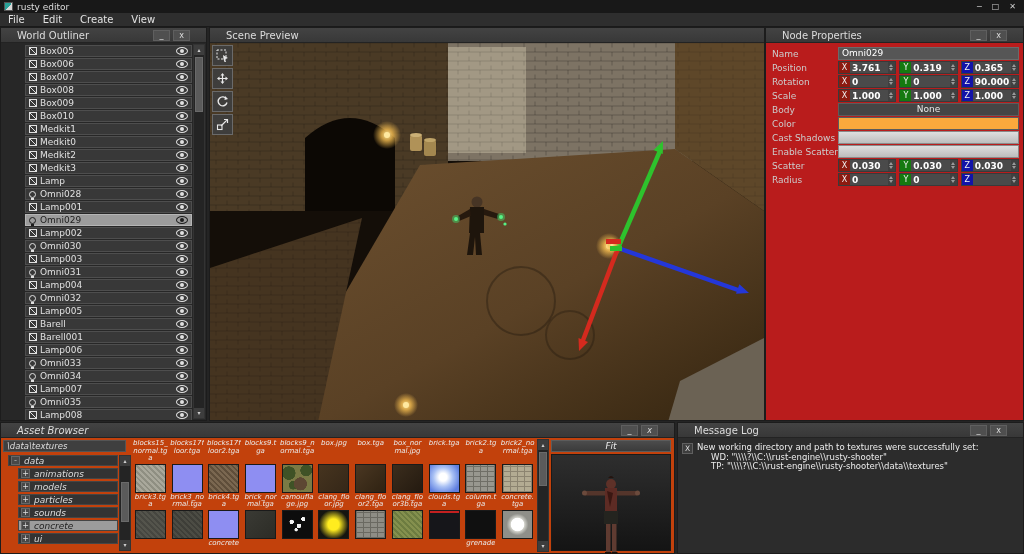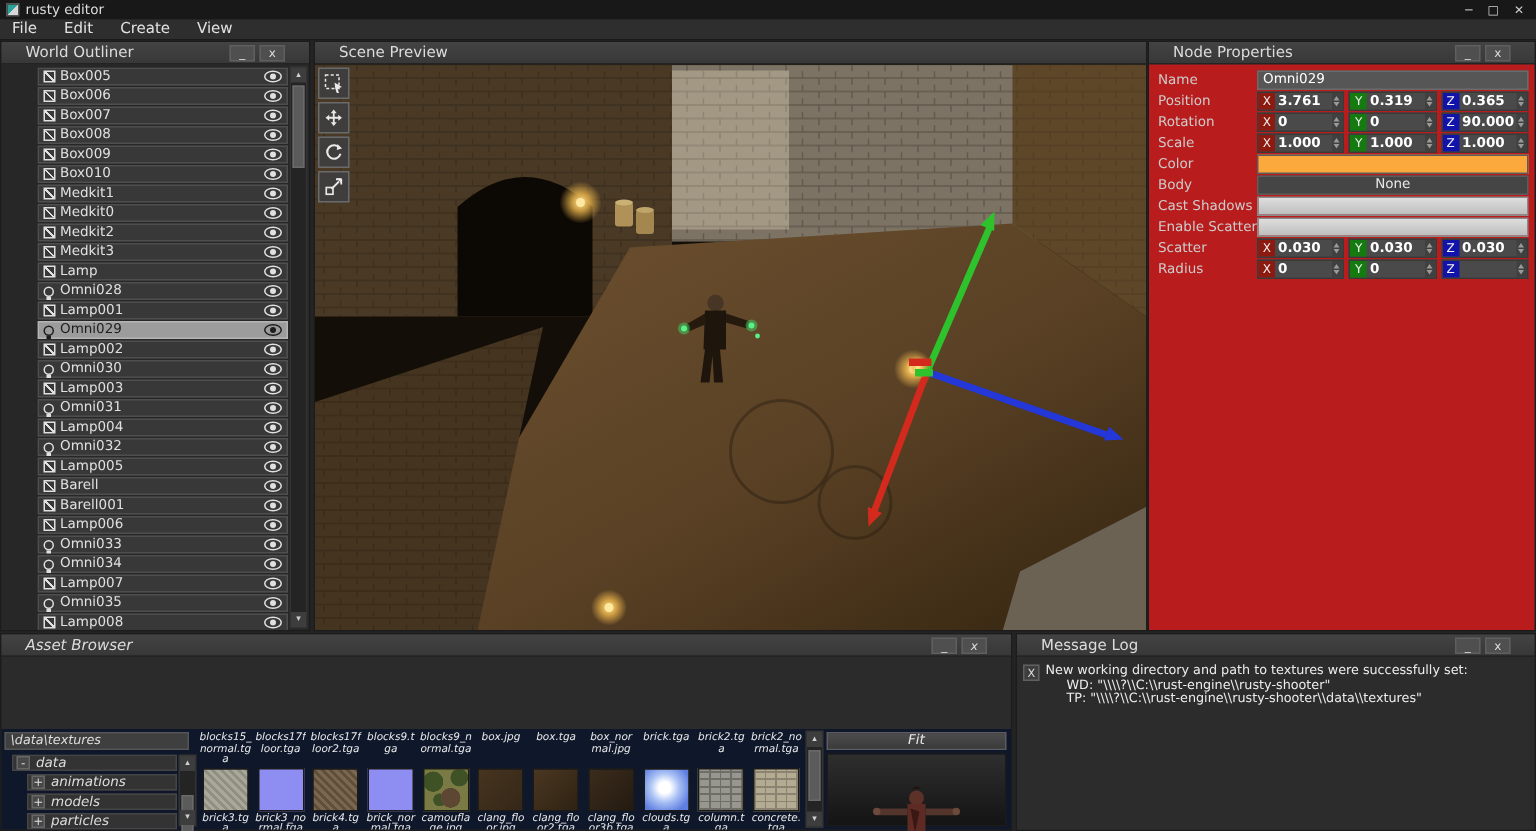--- a/index.html
+++ b/index.html
@@ -469,29 +469,29 @@
                 <span class="spin"></span>
               </div>
             <div class="field">
                 <span class="tag tag-z" style="background: rgb(18, 19, 168);">Z</span>
                 <span class="fval">1.000</span>
                 <span class="spin"></span>
               </div>
           </div>
         </div>
         <div class="prow">
+          <span class="plabel">Body</span>
+          <div class="pfields">
+              <div class="wide bodybtn">None</div>
+            </div>
+        </div>
+        <div class="prow">
           <span class="plabel">Color</span>
           <div class="pfields">
               <div class="wide swatch" style="background: rgb(251, 169, 60);"></div>
-            </div>
-        </div>
-        <div class="prow">
-          <span class="plabel">Body</span>
-          <div class="pfields">
-              <div class="wide bodybtn">None</div>
             </div>
         </div>
         <div class="prow">
           <span class="plabel">Cast Shadows</span>
           <div class="pfields">
               <div class="wide checkbar"></div>
             </div>
         </div>
         <div class="prow">
           <span class="plabel">Enable Scatter</span>
@@ -544,21 +544,21 @@
   </div>
 
   <div class="panel" style="left:0;top:422px;width:675px;height:132px;font-style:italic;">
     <div class="ptitle">
       <span>Asset Browser</span>
       <span class="pbtns">
         <span class="pbtn">_</span>
         <span class="pbtn">x</span>
       </span>
     </div>
-    <div class="pbody" style="background:#0f172a;margin-top:48px;">
+    <div class="pbody" style="background:#c2410c;">
       <div class="pathbox">\data\textures</div>
       <div id="ab-tree">
           <div class="tree-row">
             <span class="expander">-</span>
             <span>data</span>
           </div>
           <div class="tree-row child">
             <span class="expander">+</span>
             <span>animations</span>
           </div>

